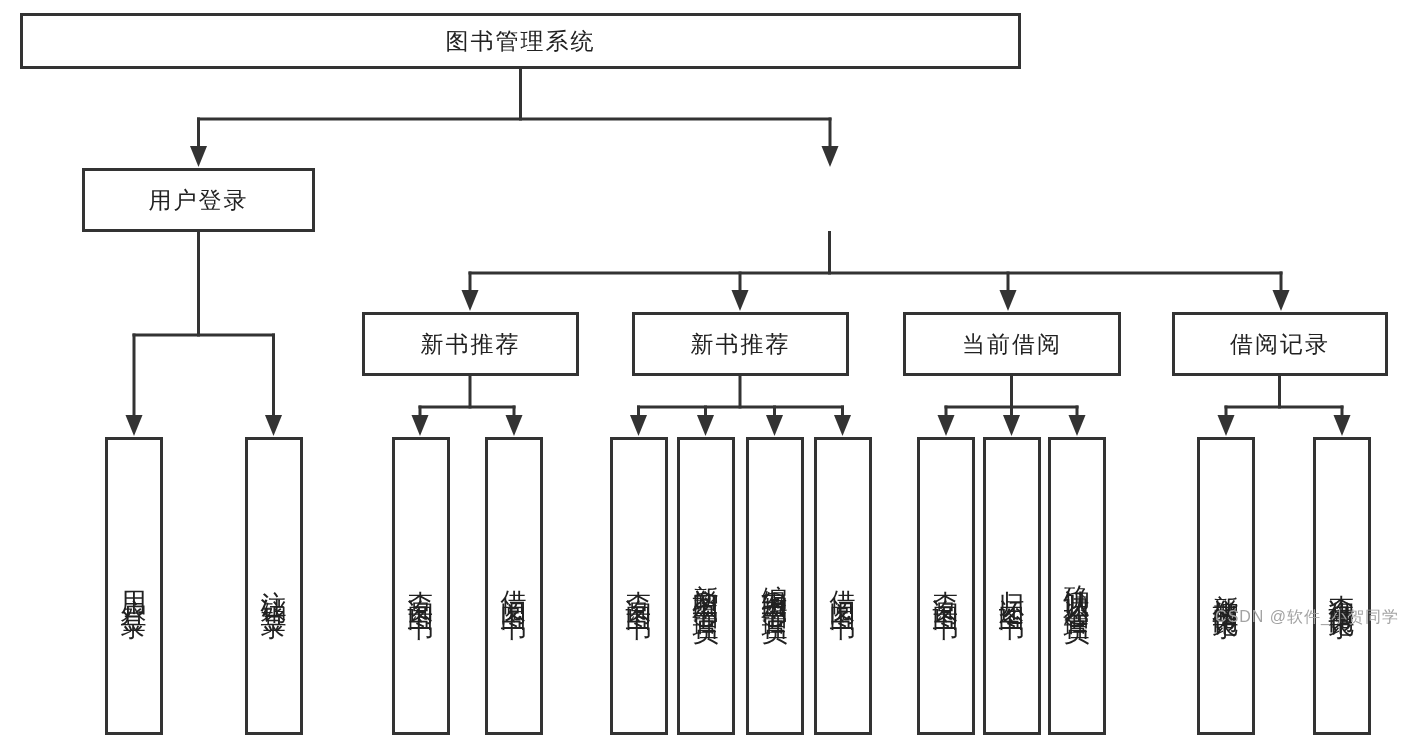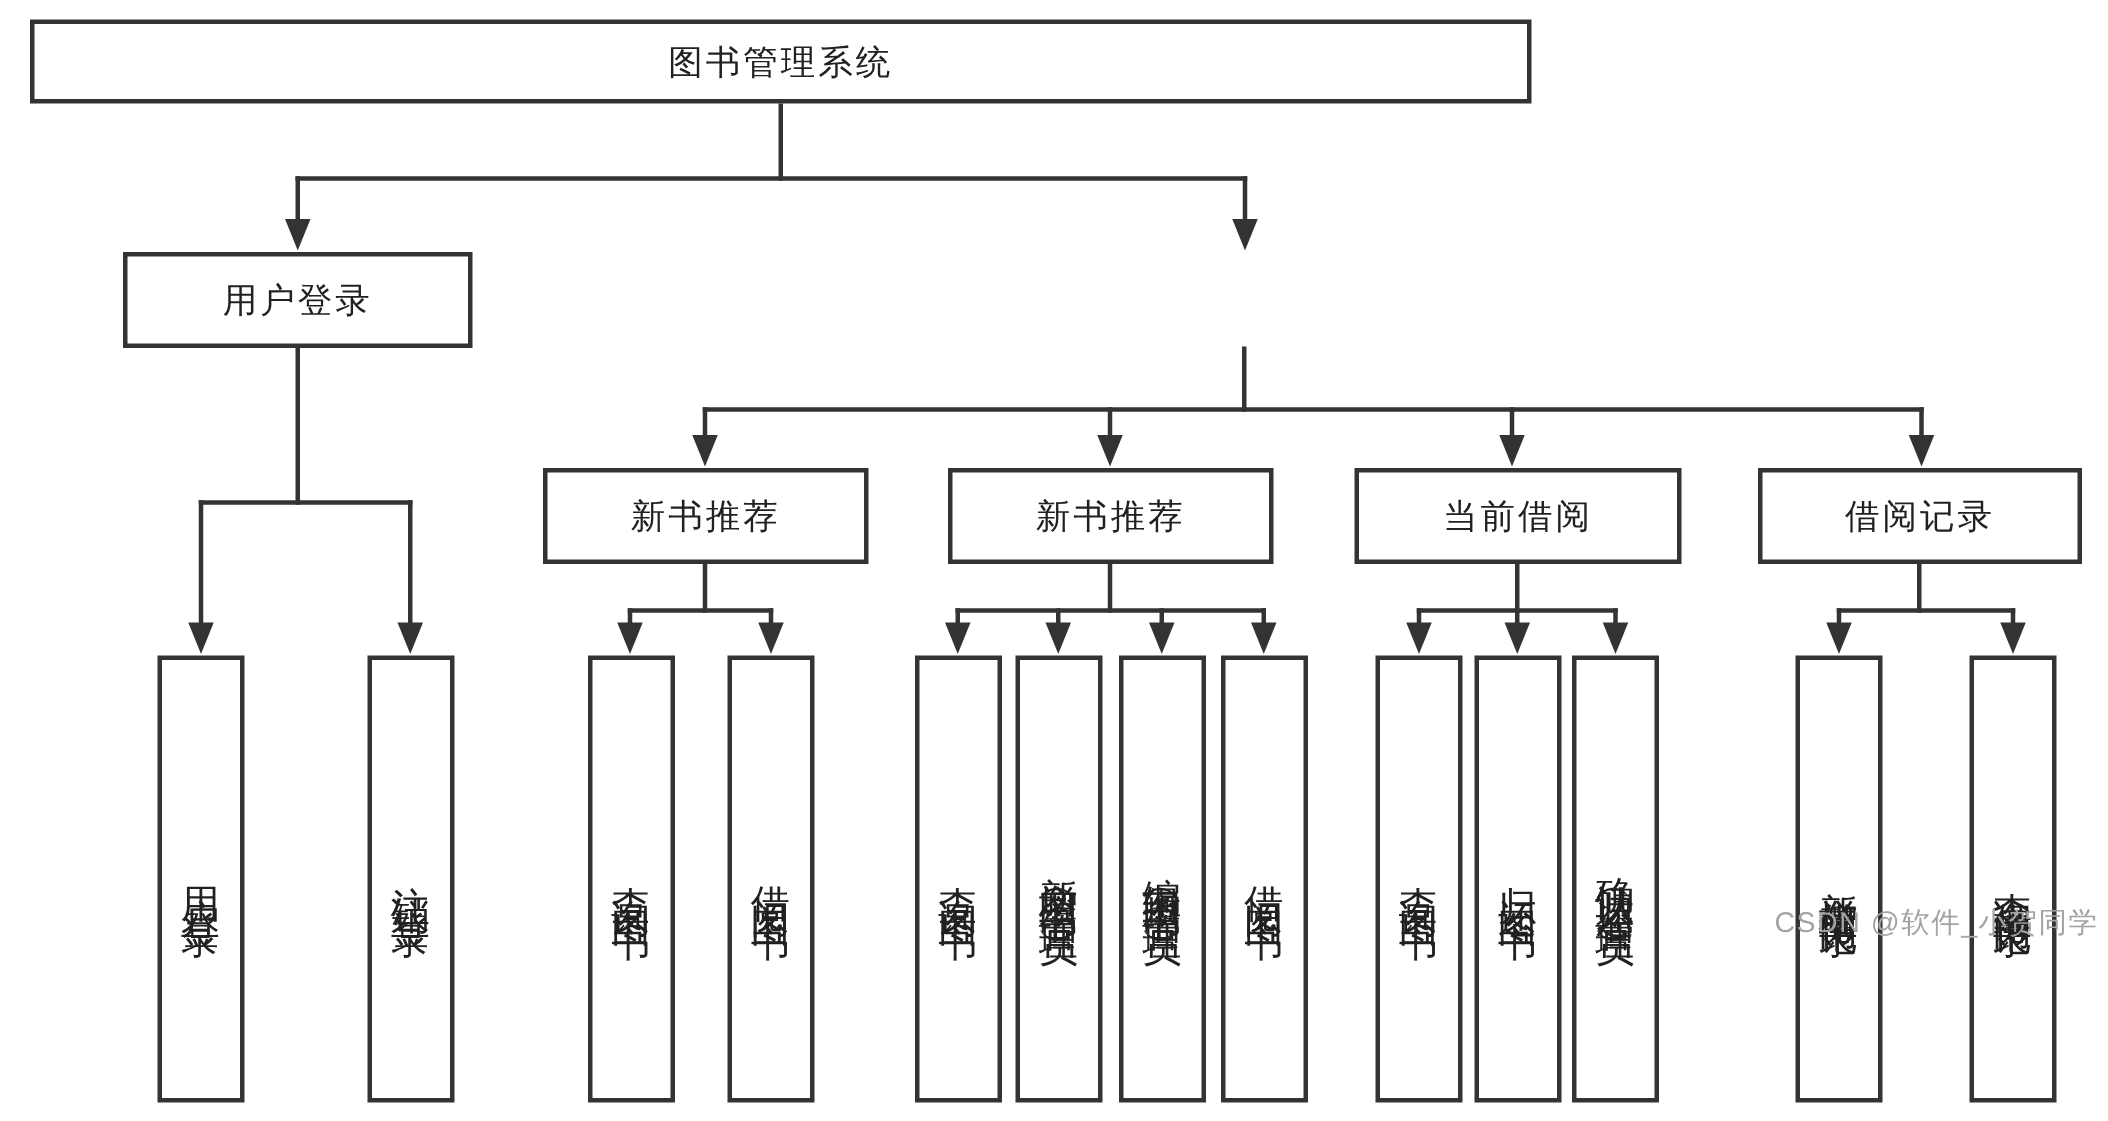--- a/index.html
+++ b/index.html
@@ -45,21 +45,21 @@
   .vlabel {
     writing-mode: vertical-rl; text-orientation: mixed;
     font-size: 26px; color: var(--text);
     white-space: nowrap; line-height: 1;
   }
   .sp-lg .vlabel { letter-spacing: 8px; }
   .sp-md .vlabel { letter-spacing: 4px; }
   .sp-sm .vlabel { letter-spacing: 5px; }
   .watermark {
     position: absolute; right: 6px; bottom: 3px; z-index: 3;
-    font-size: 19px; color: var(--watermark); letter-spacing: 1px;
+    font-size: 16px; color: var(--watermark); letter-spacing: 1px;
     white-space: nowrap;
   }
 </style>
 </head>
 <body>
 
 <div class="canvas">
 
   <svg class="wires" width="1405" height="747" viewBox="0 0 1405 747" aria-hidden="true">
 

